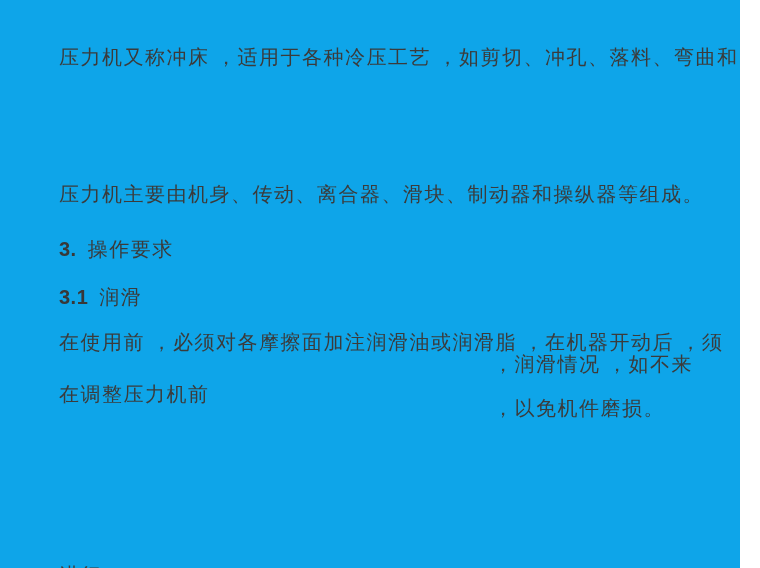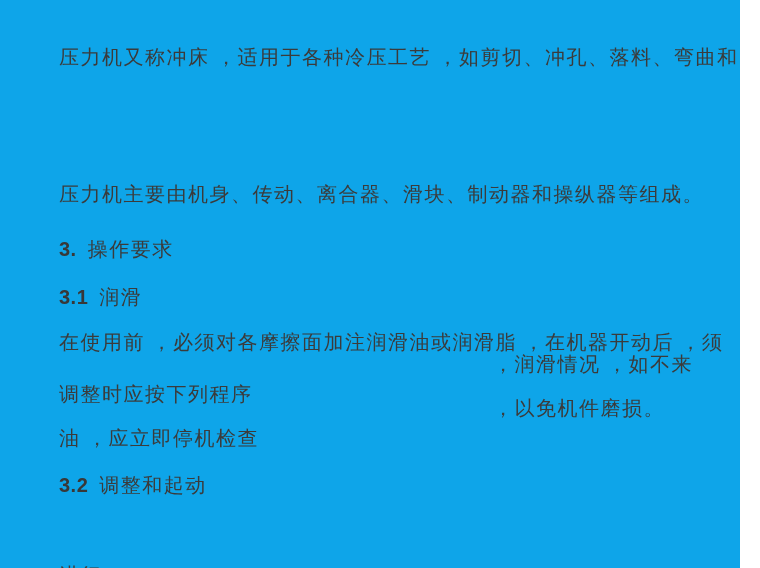--- a/index.html
+++ b/index.html
@@ -61,31 +61,27 @@
 
   <div class="line heading" style="top:252px">
     <span class="num">3.1</span><span>润滑</span>
   </div>
 
   <div class="line" style="top:297px">
     <span>在使用前 ，必须对各摩擦面加注润滑油或润滑脂 ，在机器开动后 ，须</span>
   </div>
 
   <div class="line" style="top:349px">
-    <span>调整时应按下列程序</span>
+    <span>在调整压力机前</span>
     <span class="seg-right">，润滑情况 ，如不来</span>
   </div>
 
   <div class="line" style="top:393px">
-    <span>油 ，应立即停机检查</span>
     <span class="seg-right">，以免机件磨损。</span>
   </div>
 
-  <div class="line heading" style="top:440px">
-    <span class="num">3.2</span><span>调整和起动</span>
-  </div>
 
 
   <div class="line" style="top:530px">
     <span>进行。</span>
   </div>
 
 </div>
 
 </body></html>

